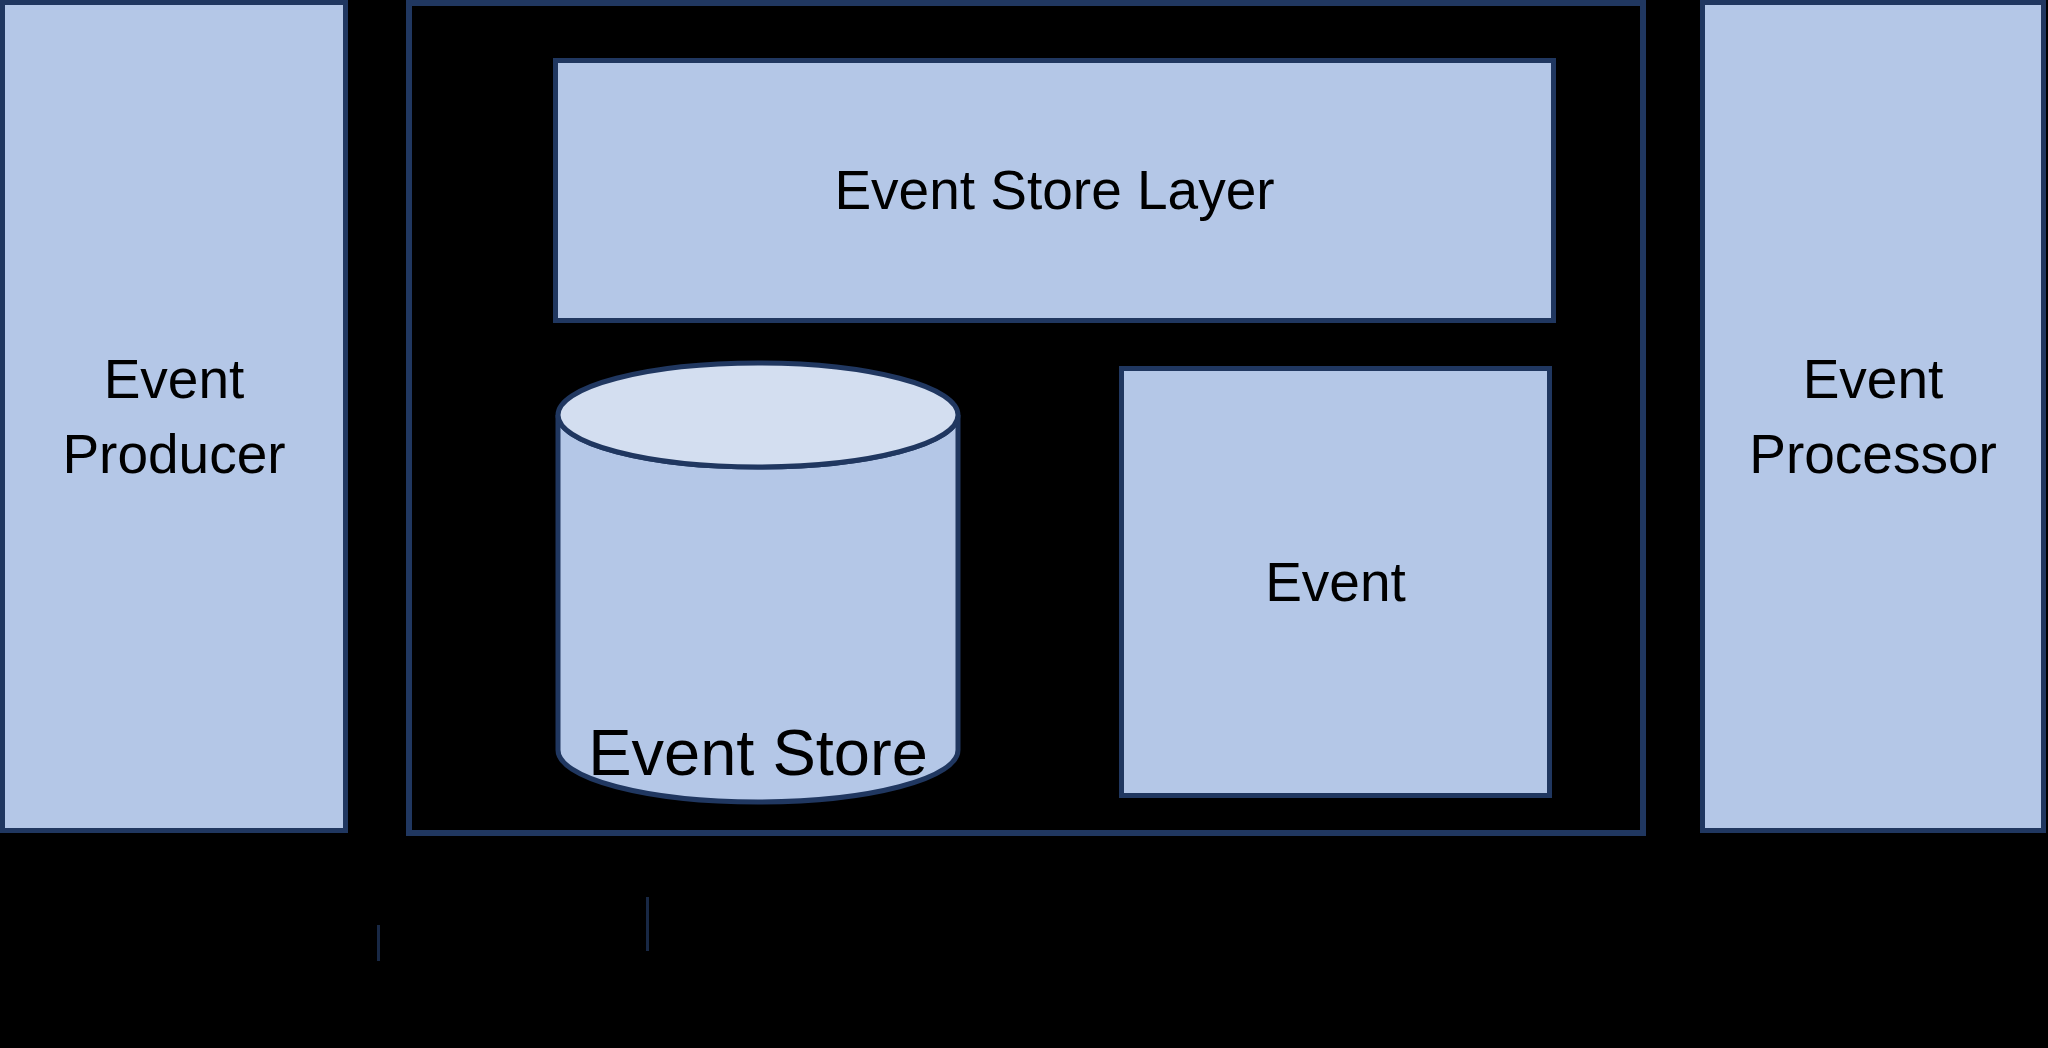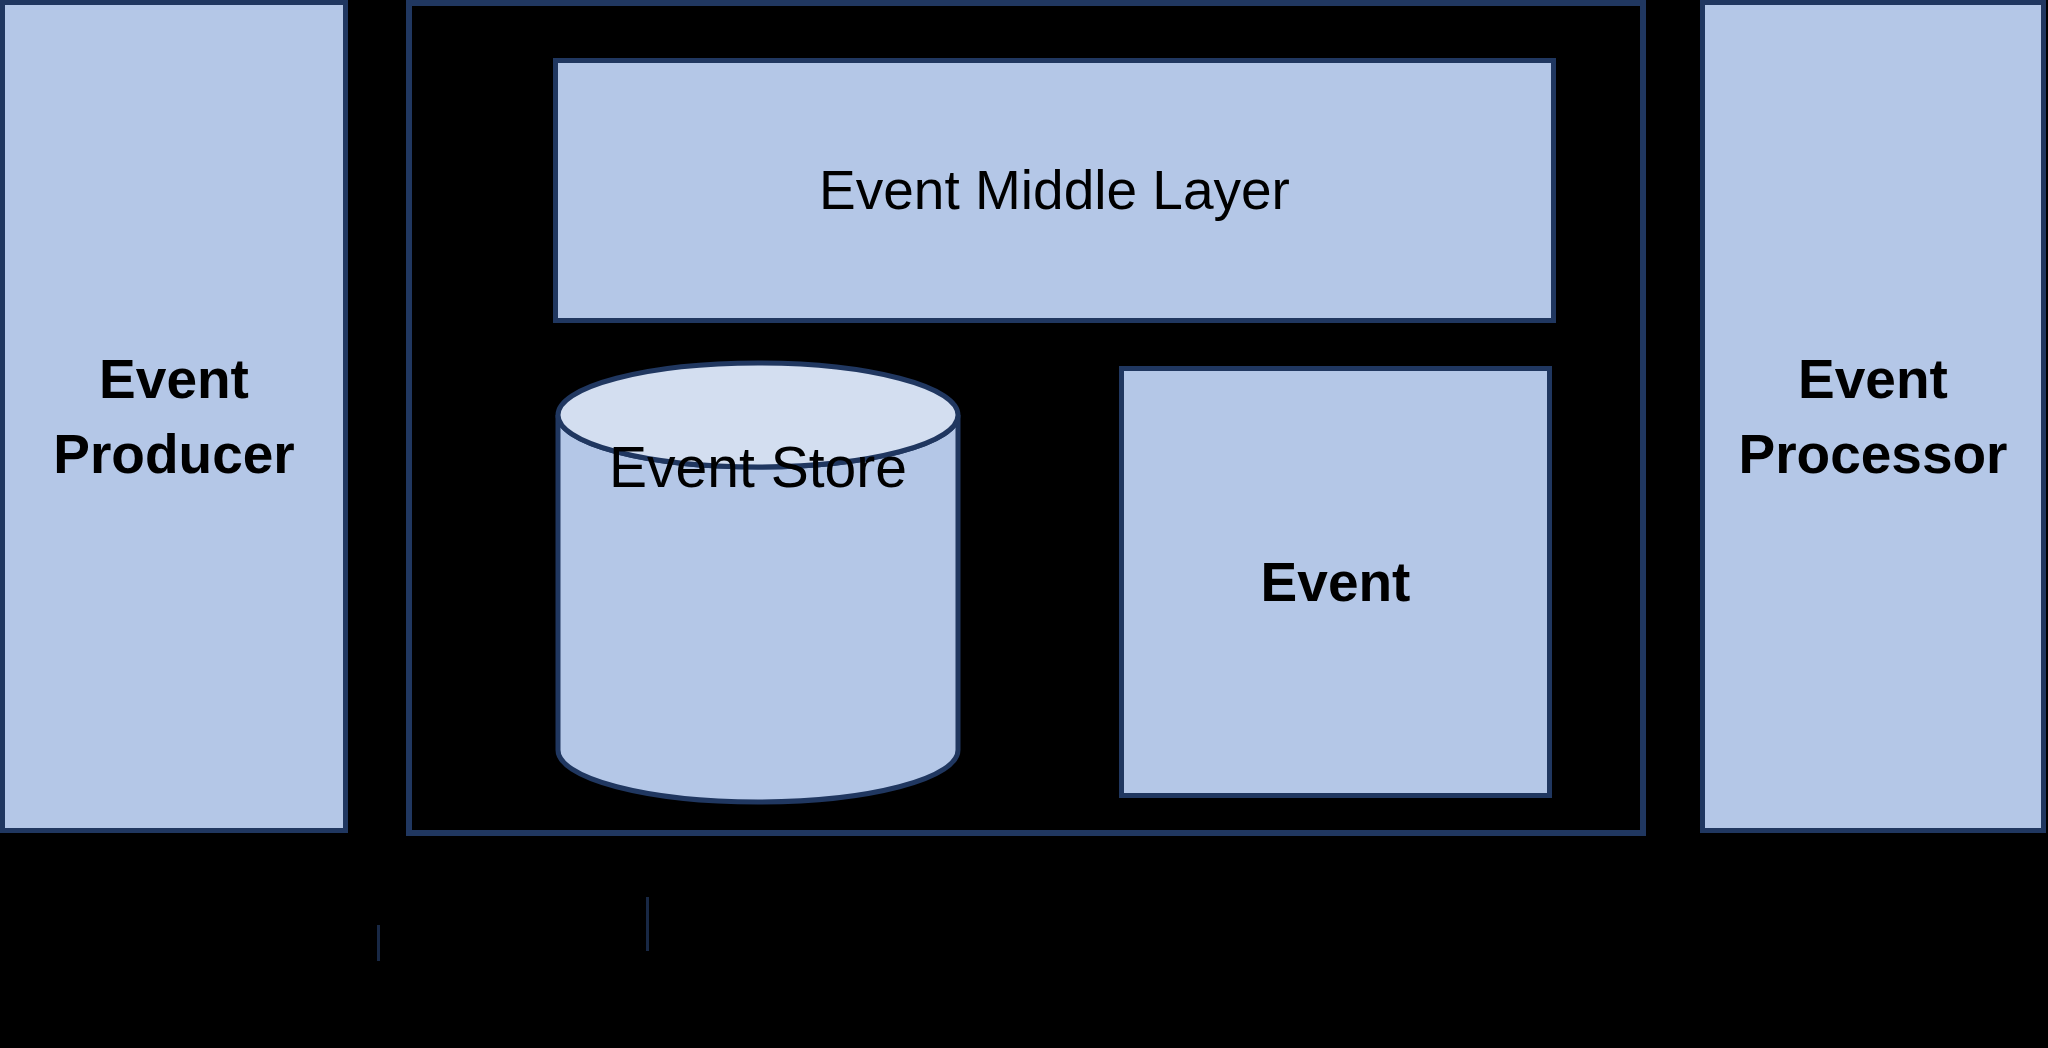--- a/index.html
+++ b/index.html
@@ -21,21 +21,21 @@
     box-sizing: border-box;
     background: var(--box-fill, #B4C7E7);
     border: 5px solid var(--border, #203760);
     display: flex;
     align-items: center;
     justify-content: center;
     text-align: center;
     font-size: 55px;
     line-height: 75px;
   }
-  .node-box .line { display: block; font-weight: bold; }
+  .node-box .line { display: block; }
   .container-box {
     position: absolute;
     box-sizing: border-box;
     background: #000;
     border: 6px solid var(--border, #203760);
   }
   .producer   { left: 0px;    top: 0px;   width: 348px;  height: 833px; }
   .middleware { left: 406px;  top: 0px;   width: 1240px; height: 836px; }
   .middle-layer { left: 553px; top: 58px; width: 1003px; height: 265px; }
   .processor  { left: 1119px; top: 366px; width: 433px;  height: 432px; }
@@ -47,24 +47,24 @@
     width: 410px;
     height: 447px;
   }
   .store-label {
     position: absolute;
     left: 553px;
     top: 430px;
     width: 410px;
     height: 360px;
     display: flex;
-    align-items: flex-start;
+    align-items: flex-end;
     justify-content: center;
     text-align: center;
-    font-size: 57px;
+    font-size: 65px;
     line-height: 75px;
   }
   .faint-line {
     position: absolute;
     width: 3px;
     background: rgba(47, 79, 138, 0.5);
   }
   .faint-line-1 { left: 377px; top: 925px; height: 36px; }
   .faint-line-2 { left: 646px; top: 897px; height: 54px; }
 </style>
@@ -76,21 +76,21 @@
   <div class="node-box producer">
     <div>
       <span class="line">Event</span>
       <span class="line">Producer</span>
     </div>
   </div>
 
   <div class="container-box middleware"></div>
 
   <div class="node-box middle-layer">
-    <span>Event Middle Layer</span>
+    <span>Event Store Layer</span>
   </div>
 
   <svg class="cylinder-svg" viewBox="0 0 410 447">
     <path d="M5,55 V390 A200,52 0 0 0 405,390 V55 A200,52 0 0 1 5,55 Z" fill="#B4C7E7" stroke="#203760" stroke-width="5"></path>
     <ellipse cx="205" cy="55" rx="200" ry="52" fill="#D3DEF0" stroke="#203760" stroke-width="5"></ellipse>
   </svg>
   <div class="store-label">
     <span>Event Store</span>
   </div>
 

